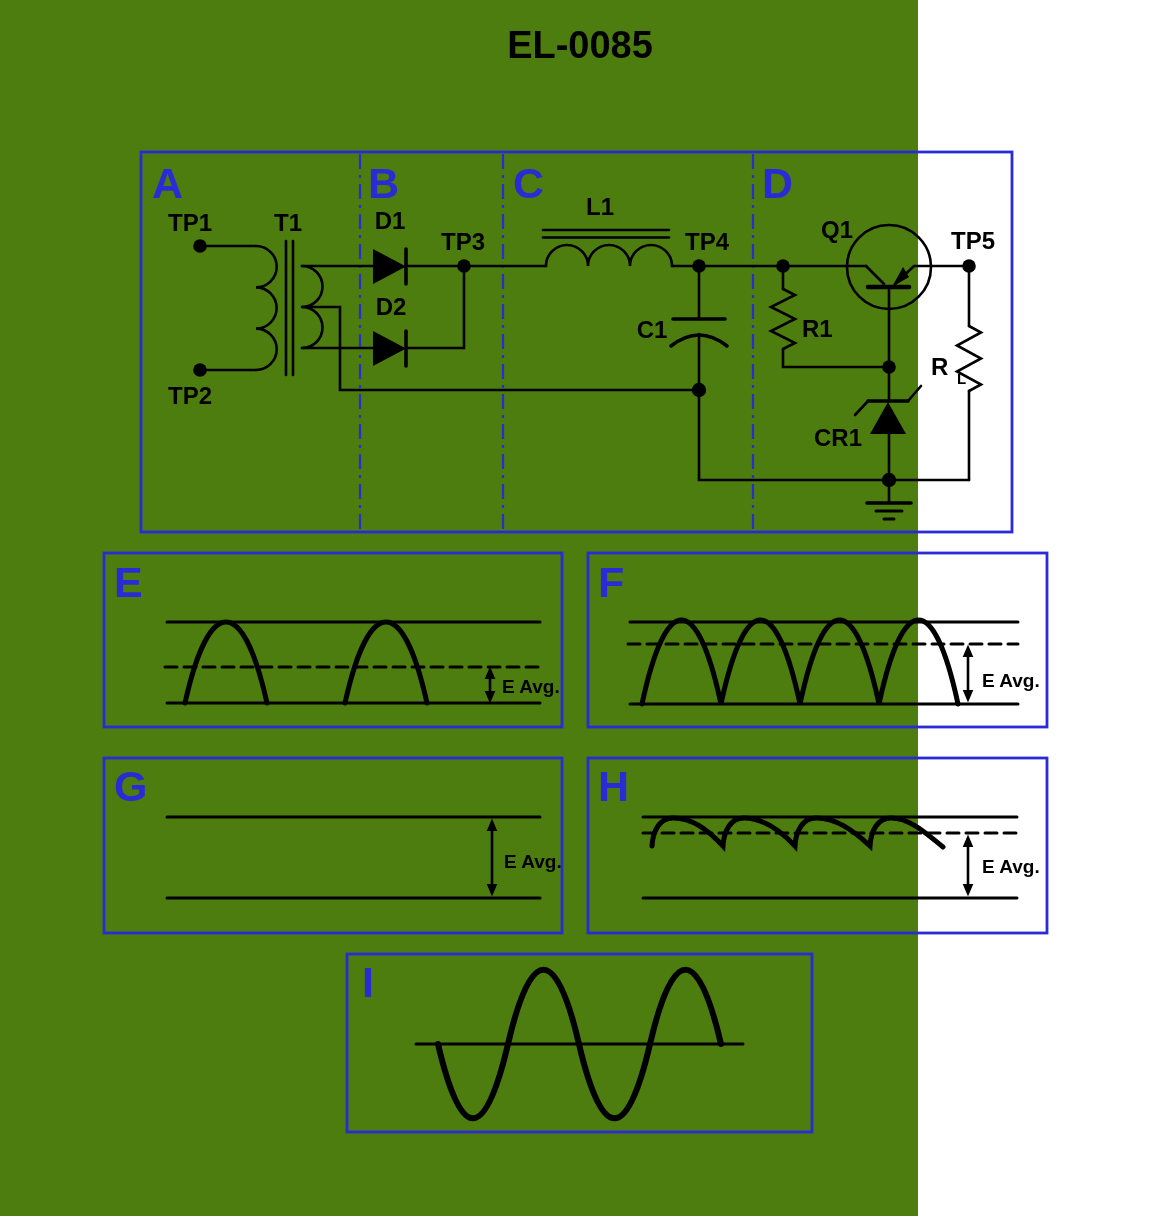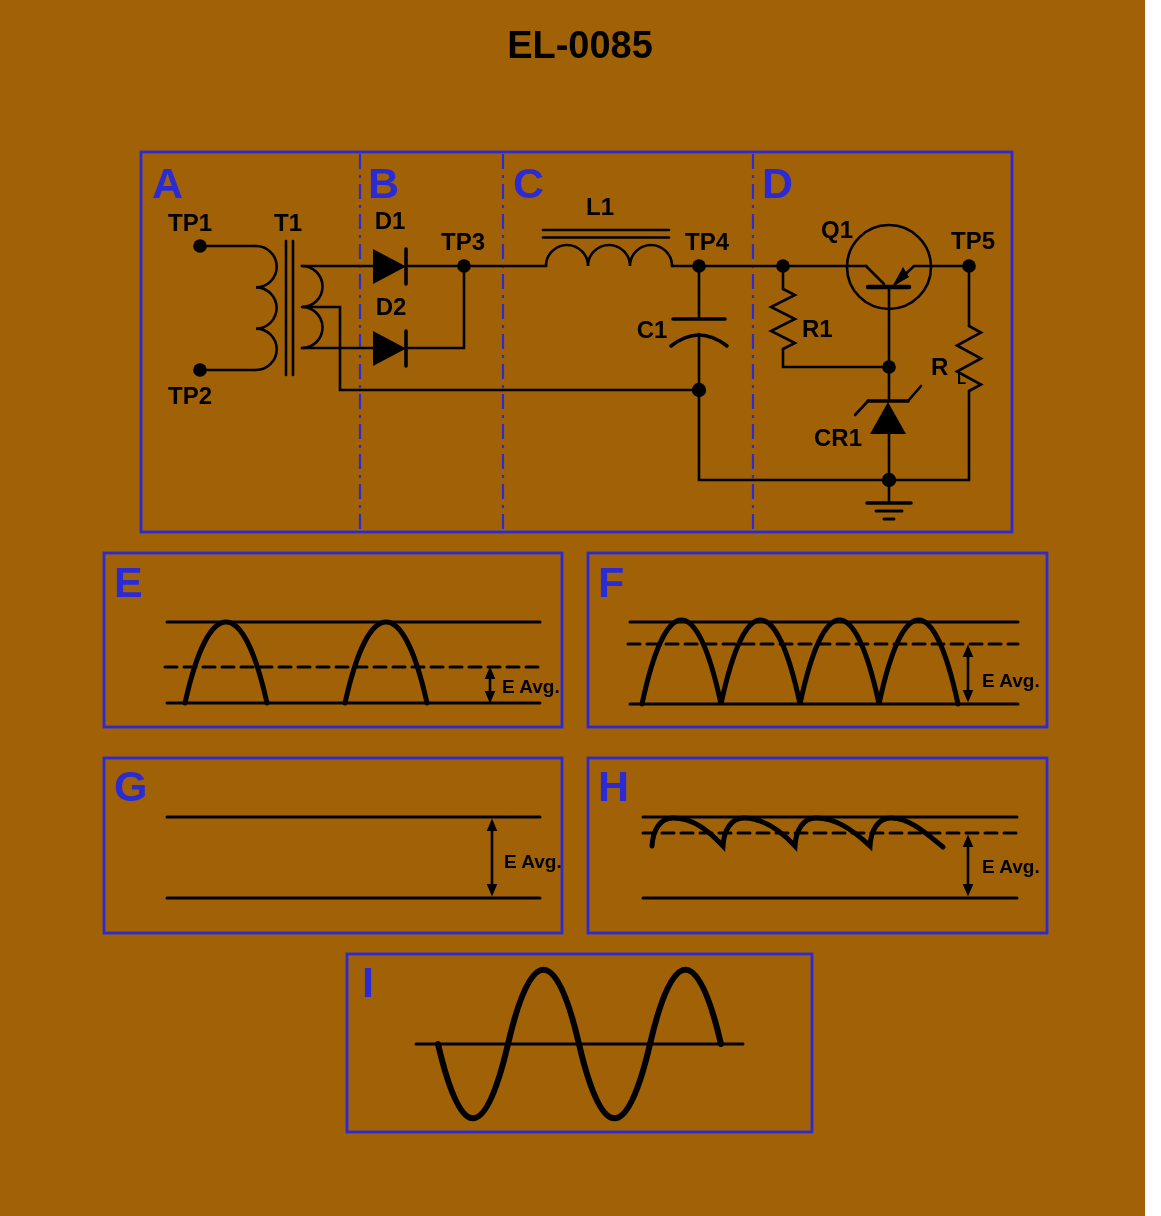--- a/index.html
+++ b/index.html
@@ -1,16 +1,16 @@
 <!DOCTYPE html>
 <html><head>
 <meta charset="utf-8">
 <style>
   html,body{margin:0;padding:0;background:#ffffff;}
-  .page{width:1145px;height:1216px;position:relative;background:#a16207;font-family:"Liberation Sans",sans-serif;}
+  .page{width:918px;height:1216px;position:relative;background:#4d7c0f;font-family:"Liberation Sans",sans-serif;}
   svg{display:block;}
   .title-text{font:700 38px "Liberation Sans","DejaVu Sans",sans-serif;fill:#000;}
   .sec-label{font:700 43px "Liberation Sans","DejaVu Sans",sans-serif;fill:#2b2bd5;}
   .comp-label{font:700 24px "Liberation Sans","DejaVu Sans",sans-serif;fill:#000;}
   .sub-label{font:700 15px "Liberation Sans","DejaVu Sans",sans-serif;fill:#000;}
   .avg-label{font:700 19px "Liberation Sans","DejaVu Sans",sans-serif;fill:#000;}
   .box{fill:none;stroke:#2b2bd5;stroke-width:2.8px;}
   .divider{fill:none;stroke:#2b2bd5;stroke-width:2.2px;stroke-dasharray:15 6 3 6;}
   .wire{fill:none;stroke:#000;stroke-width:2.6px;stroke-linecap:round;}
   .wire-thick{fill:none;stroke:#000;stroke-width:3.6px;stroke-linecap:round;}

